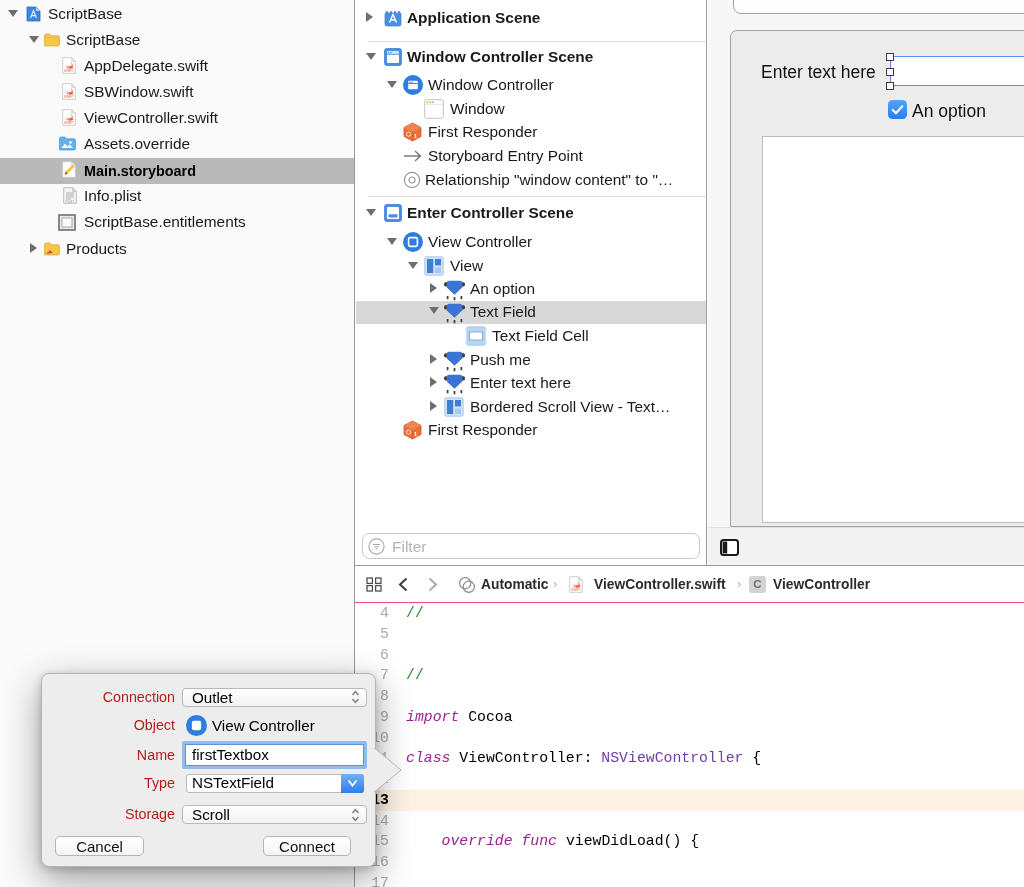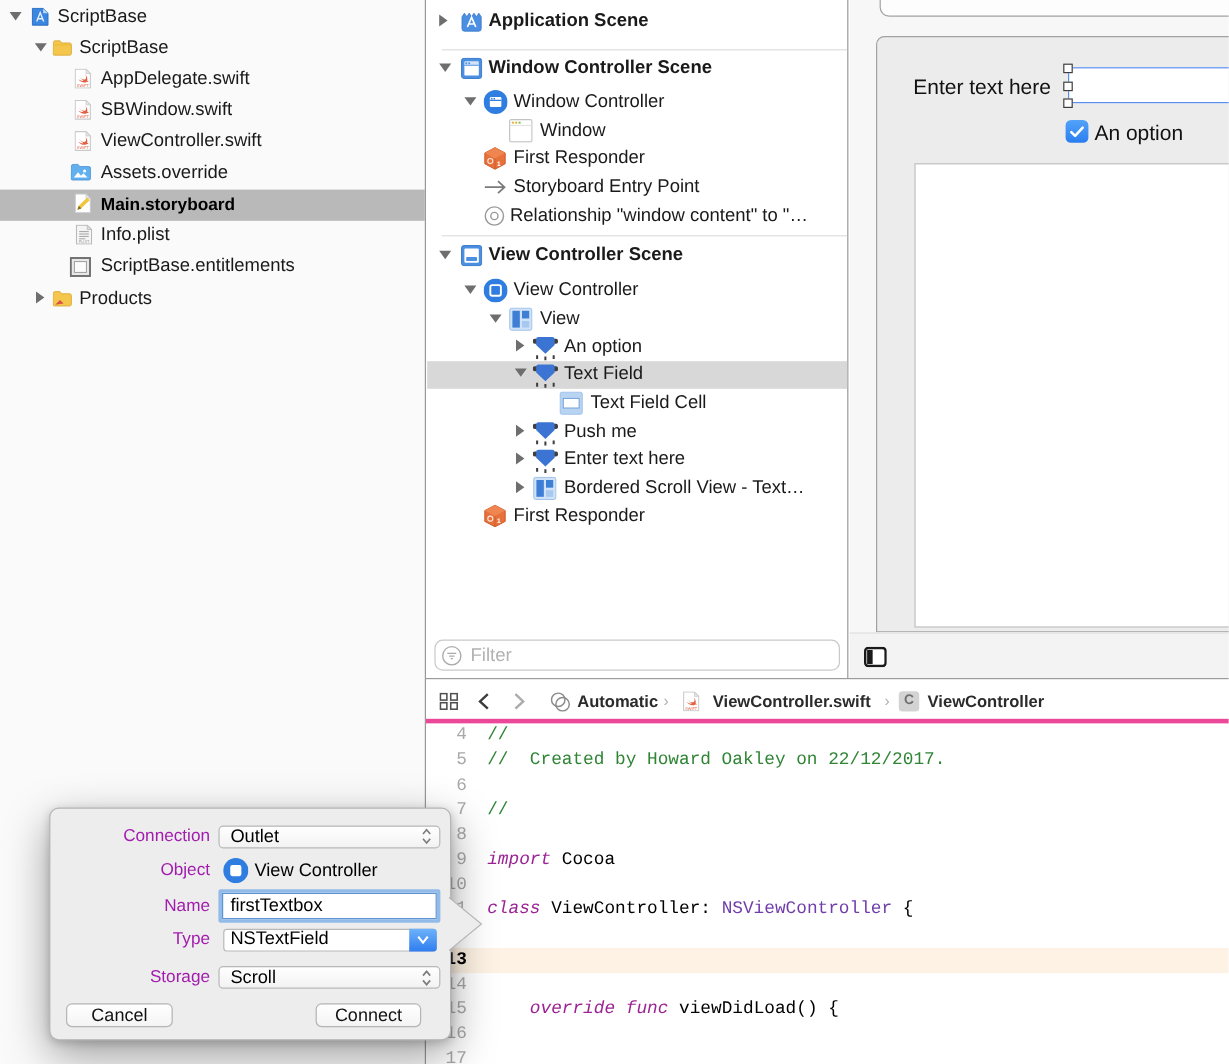--- a/index.html
+++ b/index.html
@@ -8,21 +8,21 @@
   #stage { position:relative; width:1024px; height:887px; }
   .row-text { font-size:15.4px; line-height:18px; color:#1a1a1a; white-space:nowrap; }
   .tri { width:0; height:0; }
   .tri-down { border-left:5.5px solid transparent; border-right:5.5px solid transparent; border-top:7px solid #6e6e6e; }
   .tri-right { border-top:5.5px solid transparent; border-bottom:5.5px solid transparent; border-left:7px solid #6e6e6e; }
   .handle { width:8px; height:8px; background:#ffffff; border:1.3px solid #3d3d3d; }
   .cl { position:absolute; left:0; width:669px; height:20.75px; font-family:"Liberation Mono", monospace; font-size:14.8px; line-height:20.75px; white-space:pre; }
   .ln { position:absolute; left:0; width:34px; text-align:right; color:#a9a9a9; }
   .cd { position:absolute; left:51px; top:0; color:#000; }
   .kw { color:#9b2393;font-style:italic; } .cm { color:#2f8535; } .ty { color:#703daa; }
-  .plabel { left:4px; width:130px; font-size:14.3px; color:#a21caf; text-align:right; }
+  .plabel { left:4px; width:130px; font-size:14.3px; color:#b91c1c; text-align:right; }
   .popup { background:linear-gradient(#ffffff,#f2f2f2); border:1px solid #b9b9b9; border-radius:4px; }
   .ptext { font-size:15.2px; color:#000; white-space:nowrap; }
   .pbtn { height:20px; background:linear-gradient(#ffffff,#f4f4f4); border:1px solid #b5b5b5; border-radius:5px; font-size:15px; color:#111; text-align:center; line-height:19px; }
 </style>
 </head>
 <body>
 <div id="stage">
 
   <svg width="0" height="0" style="position:absolute;">
     <defs>
@@ -172,21 +172,21 @@
       <circle cx="9" cy="9" r="3" fill="none" stroke="#9a9a9a" stroke-width="1.2"></circle>
     </svg>
     <div class="abs row-text" style="left:69px;top:171px;">Relationship "window content" to "…</div>
 
     <div class="abs tri tri-down" style="left:10px;top:209px;"></div>
     <svg class="abs" style="left:28px;top:204px;" width="18" height="18" viewBox="0 0 18 18">
       <rect x="0.6" y="0.6" width="16.8" height="16.8" rx="2" fill="#4b8fe2" stroke="#3a79c8" stroke-width="0.8"></rect>
       <rect x="3" y="3" width="12" height="12" rx="1" fill="#ffffff"></rect>
       <rect x="4.5" y="10.2" width="9" height="3.2" rx="0.6" fill="#4b8fe2"></rect>
     </svg>
-    <div class="abs row-text" style="left:51px;top:204px;font-weight:bold;">View Controller Scene</div>
+    <div class="abs row-text" style="left:51px;top:204px;font-weight:bold;">Enter Controller Scene</div>
 
     <div class="abs tri tri-down" style="left:31px;top:238px;"></div>
     <svg class="abs" style="left:47px;top:232px;" width="20" height="20" viewBox="0 0 20 20">
       <circle cx="10" cy="10" r="10" fill="#2f7de1"></circle>
       <rect x="5.6" y="5.6" width="8.8" height="8.8" rx="1.6" fill="none" stroke="#ffffff" stroke-width="1.6"></rect>
     </svg>
     <div class="abs row-text" style="left:72px;top:233px;">View Controller</div>
 
     <div class="abs tri tri-down" style="left:52px;top:262px;"></div>
     <svg class="abs" style="left:68px;top:256px;" width="20" height="20" viewBox="0 0 20 20">
@@ -275,21 +275,21 @@
     <div class="abs" style="left:54px;top:136px;width:272px;height:387px;background:#ffffff;border:1px solid #bcbcbc;"></div>
   </div>
 
   <div class="abs" id="canvasbar" style="left:708px;top:527px;width:316px;height:38px;background:#f3f3f3;border-top:1px solid #e0e0e0;">
     <svg class="abs" style="left:12px;top:11px;" width="19" height="17" viewBox="0 0 19 17">
       <rect x="1" y="1" width="17" height="15" rx="2.5" fill="#ffffff" stroke="#1a1a1a" stroke-width="2"></rect>
       <rect x="2.6" y="2.6" width="4.6" height="11.8" fill="#1a1a1a"></rect>
     </svg>
   </div>
 
-  <div class="abs" id="jumpbar" style="left:355px;top:565px;width:669px;height:38px;background:#ffffff;border-top:1px solid #9b9b9b;border-bottom:4px solid #ec4899;">
+  <div class="abs" id="jumpbar" style="left:355px;top:565px;width:669px;height:38px;background:#ffffff;border-top:1px solid #9b9b9b;border-bottom:1px solid #ec4899;">
     <svg class="abs" style="left:11px;top:11px;" width="17" height="15" viewBox="0 0 17 15">
       <rect x="1" y="1" width="5.4" height="5.4" fill="none" stroke="#4f4f4f" stroke-width="1.3"></rect>
       <rect x="9.6" y="1" width="5.4" height="5.4" fill="none" stroke="#4f4f4f" stroke-width="1.3"></rect>
       <rect x="1" y="8.6" width="5.4" height="5.4" fill="none" stroke="#4f4f4f" stroke-width="1.3"></rect>
       <rect x="9.6" y="8.6" width="5.4" height="5.4" fill="none" stroke="#4f4f4f" stroke-width="1.3"></rect>
     </svg>
     <svg class="abs" style="left:42px;top:11px;" width="12" height="15" viewBox="0 0 12 15">
       <path d="M9.5 1.5 L3 7.5 L9.5 13.5" stroke="#3c3c3c" stroke-width="2" fill="none"></path>
     </svg>
     <svg class="abs" style="left:72px;top:11px;" width="12" height="15" viewBox="0 0 12 15">
@@ -306,21 +306,21 @@
       </svg>
     <div class="abs" style="left:239px;top:11px;font-size:13.8px;font-weight:bold;color:#2b2b2b;">ViewController.swift</div>
     <div class="abs" style="left:382px;top:10px;font-size:13px;color:#b0b0b0;">›</div>
     <div class="abs" style="left:394px;top:10px;width:17px;height:17px;background:#d3d3d3;border-radius:3px;color:#6f6f6f;font-size:11.5px;font-weight:bold;text-align:center;line-height:17px;">C</div>
     <div class="abs" style="left:418px;top:11px;font-size:13.8px;font-weight:bold;color:#2b2b2b;">ViewController</div>
   </div>
 
   <div class="abs" id="code" style="left:355px;top:603px;width:669px;height:284px;background:#ffffff;overflow:hidden;">
     <div class="abs" style="left:0;top:186.75px;width:669px;height:20.75px;background:#fdf2e3;"></div>
     <div class="cl" style="top:0px;"><span class="ln">4</span><span class="cd"><span class="cm">//</span></span></div>
-    <div class="cl" style="top:20.75px;"><span class="ln">5</span><span class="cd"><span class="cm">//  Created by Howard Oakley on 22/12/2017.</span></span></div>
+    <div class="cl" style="top:20.75px;"><span class="ln">5</span></div>
     <div class="cl" style="top:41.5px;"><span class="ln">6</span></div>
     <div class="cl" style="top:62.25px;"><span class="ln">7</span><span class="cd"><span class="cm">//</span></span></div>
     <div class="cl" style="top:83px;"><span class="ln">8</span></div>
     <div class="cl" style="top:103.75px;"><span class="ln">9</span><span class="cd"><span class="kw">import</span> Cocoa</span></div>
     <div class="cl" style="top:124.5px;"><span class="ln">10</span></div>
     <div class="cl" style="top:145.25px;"><span class="ln">11</span><span class="cd"><span class="kw">class</span> ViewController: <span class="ty">NSViewController</span> {</span></div>
     <div class="cl" style="top:166px;"><span class="ln">12</span></div>
     <div class="cl" style="top:186.75px;"><span class="ln" style="color:#000;font-weight:bold;">13</span></div>
     <div class="cl" style="top:207.5px;"><span class="ln">14</span></div>
     <div class="cl" style="top:228.25px;"><span class="ln">15</span><span class="cd">    <span class="kw">override</span> <span class="kw">func</span> viewDidLoad() {</span></div>

